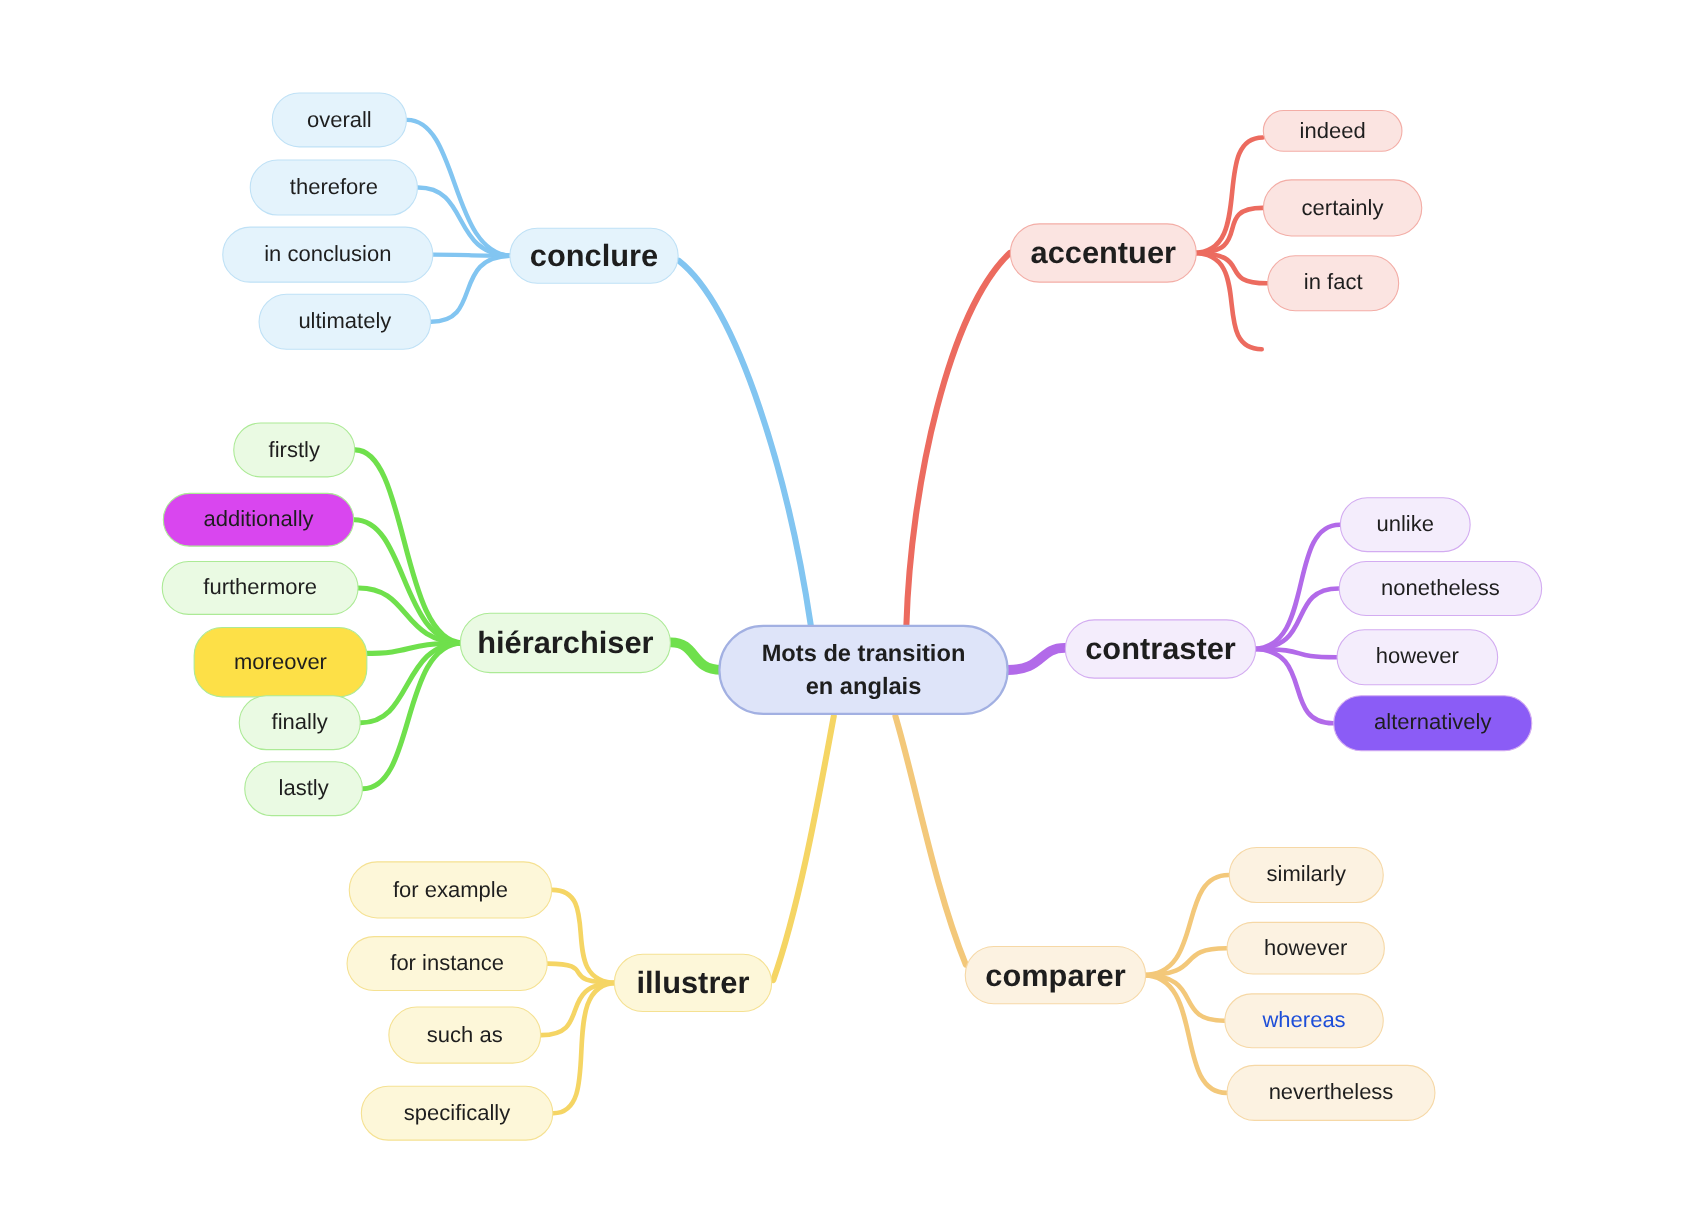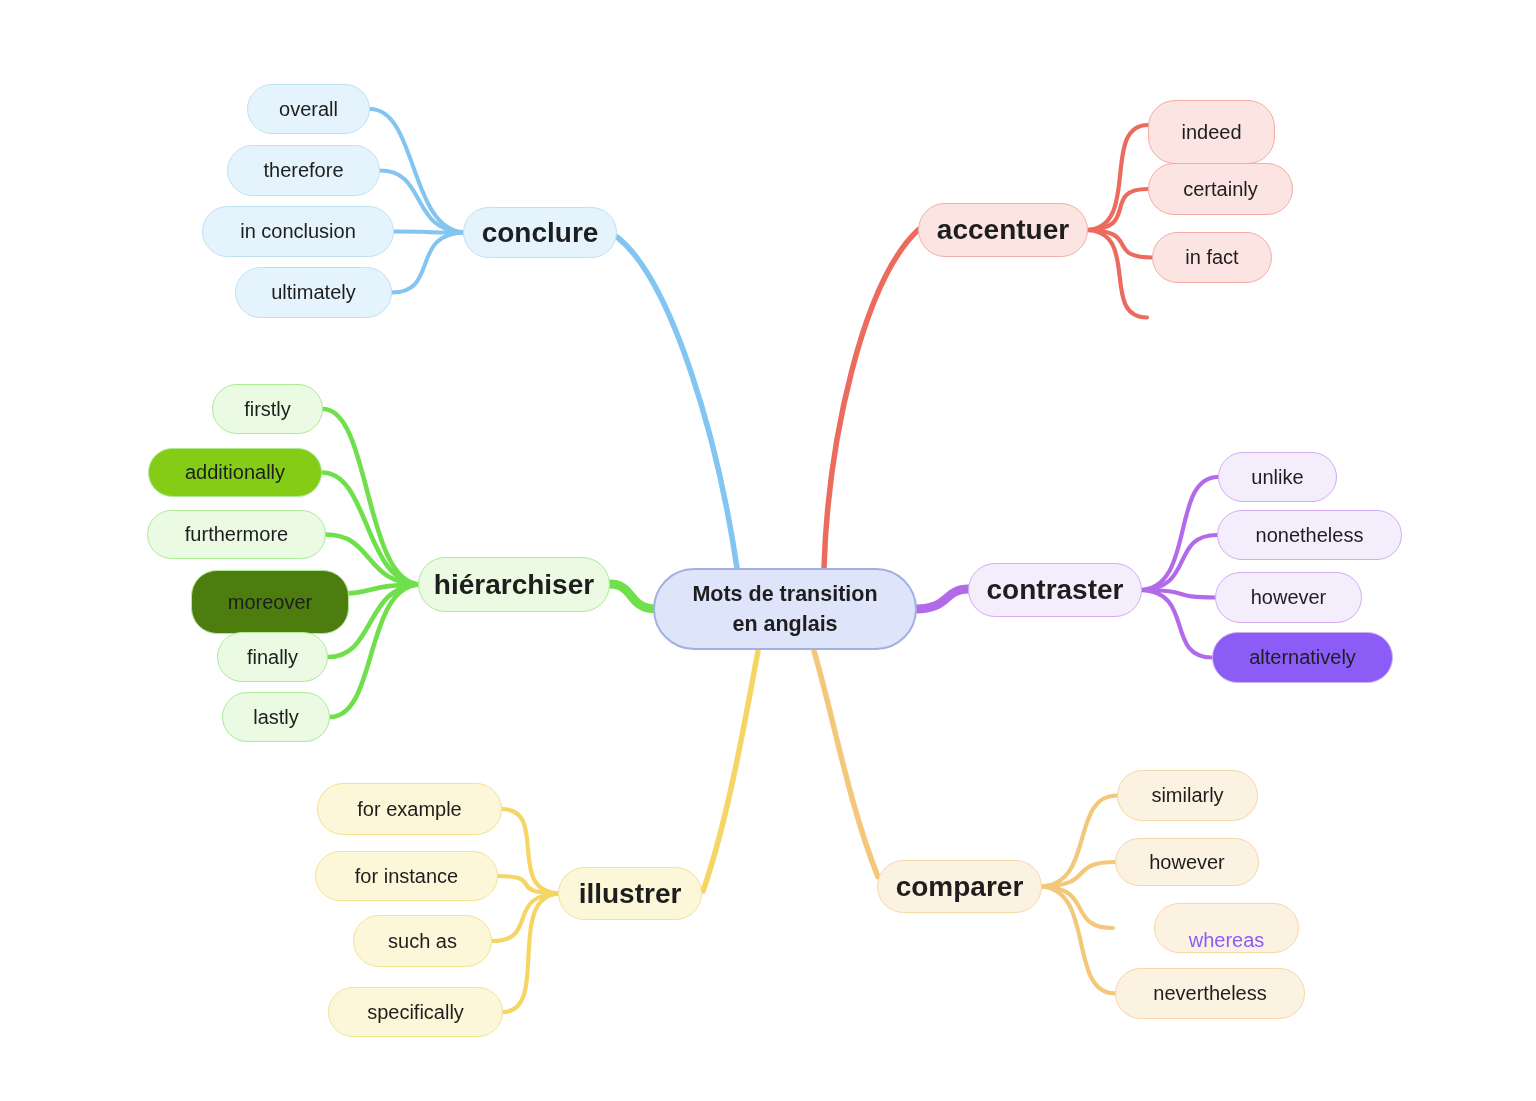--- a/index.html
+++ b/index.html
@@ -87,42 +87,42 @@
     </div>
     <div class="node child" style="left: 202px; top: 206px; width: 192px; height: 51px; background: rgb(228, 243, 252); border-color: rgb(191, 225, 246); border-radius: 27.5px; color: rgb(30, 30, 30);">
       <span>in conclusion</span>
     </div>
     <div class="node child" style="left: 235px; top: 267px; width: 157px; height: 51px; background: rgb(228, 243, 252); border-color: rgb(191, 225, 246); border-radius: 27.5px; color: rgb(30, 30, 30);">
       <span>ultimately</span>
     </div>
     <div class="node branch" style="left: 918px; top: 203px; width: 170px; height: 54px; background: rgb(251, 228, 225); border-color: rgb(243, 173, 166); border-radius: 29px; color: rgb(30, 30, 30);">
       <span>accentuer</span>
     </div>
-    <div class="node child" style="left: 1148px; top: 100px; width: 127px; height: 64px; background: rgb(251, 228, 225); border-color: rgb(243, 173, 166); border-radius: 27px; color: rgb(30, 30, 30);">
+    <div class="node child" style="left: 1148px; top: 100px; width: 127px; height: 38px; background: rgb(251, 228, 225); border-color: rgb(243, 173, 166); border-radius: 27px; color: rgb(30, 30, 30);">
       <span>indeed</span>
     </div>
     <div class="node child" style="left: 1148px; top: 163px; width: 145px; height: 52px; background: rgb(251, 228, 225); border-color: rgb(243, 173, 166); border-radius: 28px; color: rgb(30, 30, 30);">
       <span>certainly</span>
     </div>
     <div class="node child" style="left: 1152px; top: 232px; width: 120px; height: 51px; background: rgb(251, 228, 225); border-color: rgb(243, 173, 166); border-radius: 27.5px; color: rgb(30, 30, 30);">
       <span>in fact</span>
     </div>
     <div class="node branch" style="left: 418px; top: 557px; width: 192px; height: 55px; background: rgb(234, 250, 227); border-color: rgb(172, 234, 150); border-radius: 29.5px; color: rgb(30, 30, 30);">
       <span>hiérarchiser</span>
     </div>
     <div class="node child" style="left: 212px; top: 384px; width: 111px; height: 50px; background: rgb(234, 250, 227); border-color: rgb(172, 234, 150); border-radius: 27px; color: rgb(30, 30, 30);">
       <span>firstly</span>
     </div>
-    <div class="node child" style="left: 148px; top: 448px; width: 174px; height: 49px; background: #84cc16; border-color: rgb(172, 234, 150); border-radius: 26.5px; color: rgb(30, 30, 30);">
+    <div class="node child" style="left: 148px; top: 448px; width: 174px; height: 49px; background: #d946ef; border-color: rgb(172, 234, 150); border-radius: 26.5px; color: rgb(30, 30, 30);">
       <span>additionally</span>
     </div>
     <div class="node child" style="left: 147px; top: 510px; width: 179px; height: 49px; background: rgb(234, 250, 227); border-color: rgb(172, 234, 150); border-radius: 26.5px; color: rgb(30, 30, 30);">
       <span>furthermore</span>
     </div>
-    <div class="node child" style="left: 191px; top: 570px; width: 158px; height: 64px; background: #4d7c0f; border-color: rgb(172, 234, 150); border-radius: 26px; color: rgb(30, 30, 30);">
+    <div class="node child" style="left: 176px; top: 570px; width: 158px; height: 64px; background: #fde047; border-color: rgb(172, 234, 150); border-radius: 26px; color: rgb(30, 30, 30);">
       <span>moreover</span>
     </div>
     <div class="node child" style="left: 217px; top: 632px; width: 111px; height: 50px; background: rgb(234, 250, 227); border-color: rgb(172, 234, 150); border-radius: 27px; color: rgb(30, 30, 30); justify-content: center;">
       <span>finally</span>
     </div>
     <div class="node child" style="left: 222px; top: 692px; width: 108px; height: 50px; background: rgb(234, 250, 227); border-color: rgb(172, 234, 150); border-radius: 27px; color: rgb(30, 30, 30);">
       <span>lastly</span>
     </div>
     <div class="node branch" style="left: 968px; top: 563px; width: 174px; height: 54px; background: rgb(244, 237, 252); border-color: rgb(211, 172, 241); border-radius: 29px; color: rgb(30, 30, 30);">
       <span>contraster</span>
@@ -156,19 +156,19 @@
     </div>
     <div class="node branch" style="left: 877px; top: 860px; width: 165px; height: 53px; background: rgb(252, 242, 225); border-color: rgb(246, 216, 166); border-radius: 28.5px; color: rgb(30, 30, 30);">
       <span>comparer</span>
     </div>
     <div class="node child" style="left: 1117px; top: 770px; width: 141px; height: 51px; background: rgb(252, 242, 225); border-color: rgb(246, 216, 166); border-radius: 27.5px; color: rgb(30, 30, 30);">
       <span>similarly</span>
     </div>
     <div class="node child" style="left: 1115px; top: 838px; width: 144px; height: 48px; background: rgb(252, 242, 225); border-color: rgb(246, 216, 166); border-radius: 26px; color: rgb(30, 30, 30);">
       <span>however</span>
     </div>
-    <div class="node child" style="left: 1154px; top: 903px; width: 145px; height: 50px; background: rgb(252, 242, 225); border-color: rgb(246, 216, 166); border-radius: 27px; color: #8b5cf6; align-items: flex-end;">
+    <div class="node child" style="left: 1113px; top: 903px; width: 145px; height: 50px; background: rgb(252, 242, 225); border-color: rgb(246, 216, 166); border-radius: 27px; color: #1d4ed8;">
       <span>whereas</span>
     </div>
     <div class="node child" style="left: 1115px; top: 968px; width: 190px; height: 51px; background: rgb(252, 242, 225); border-color: rgb(246, 216, 166); border-radius: 27.5px; color: rgb(30, 30, 30);">
       <span>nevertheless</span>
     </div>
   </div>
 
 </body></html>

